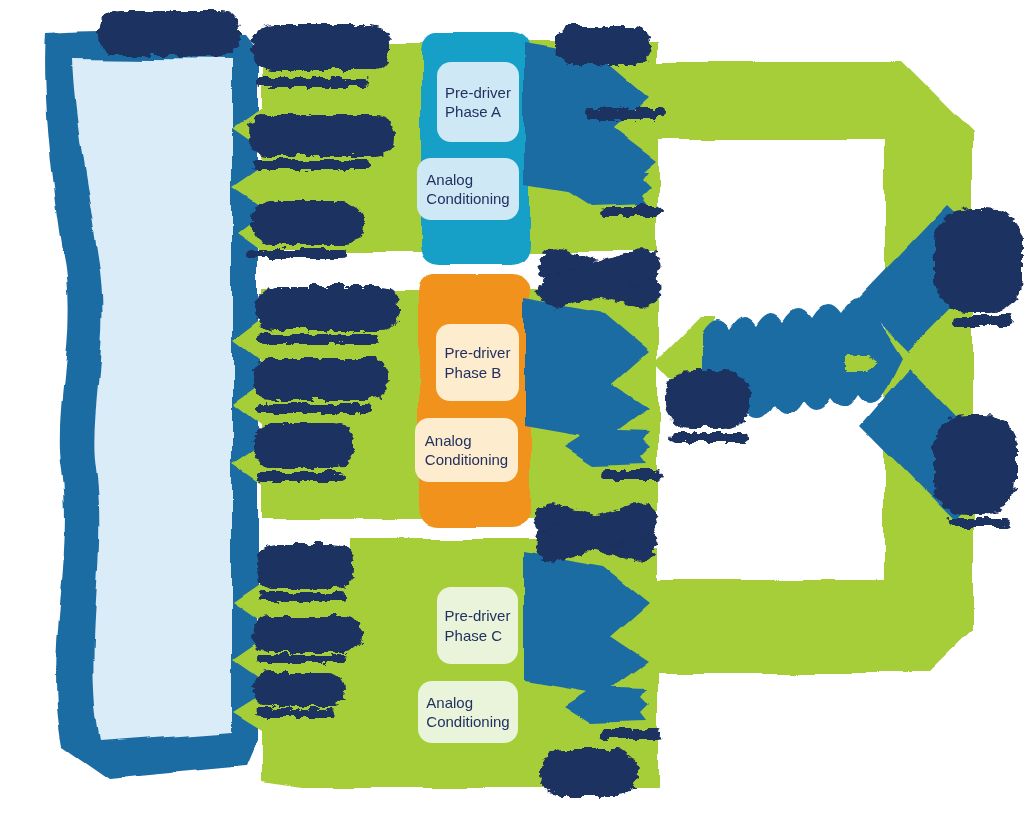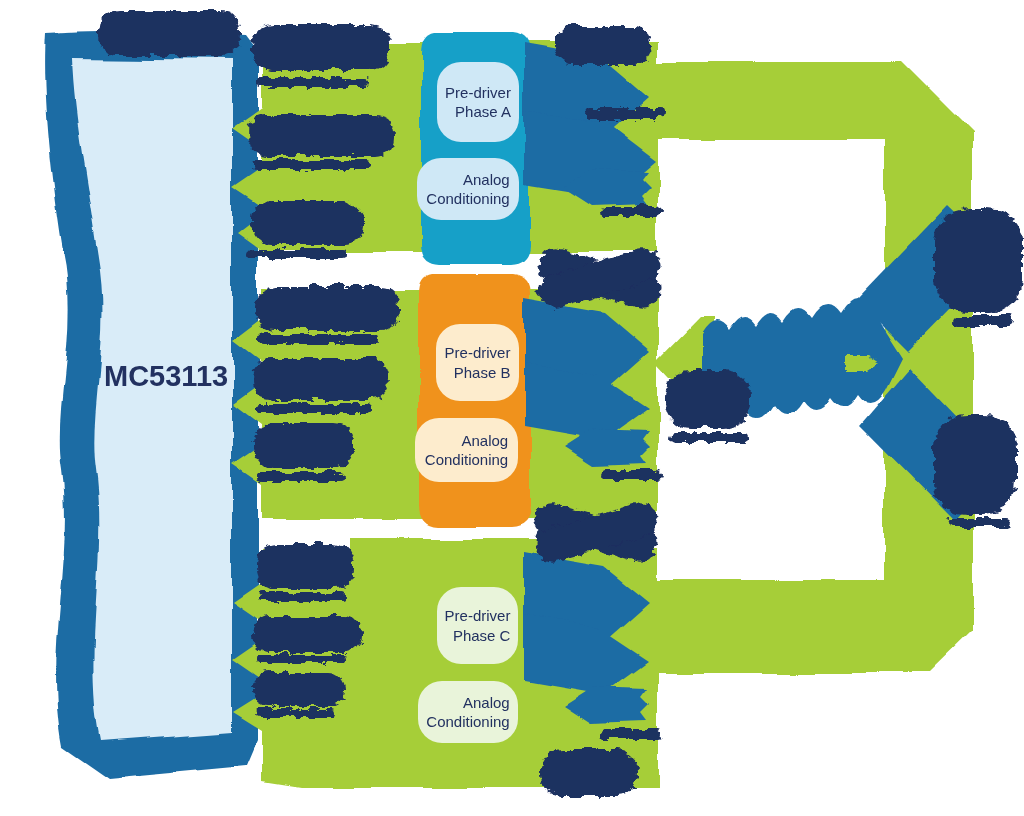--- a/index.html
+++ b/index.html
@@ -5,22 +5,22 @@
   html,body{margin:0;padding:0;background:#fff;}
   .stage{position:relative;width:1024px;height:816px;overflow:hidden;
          font-family:"Liberation Sans",sans-serif;background:#fff;}
   .stage svg{position:absolute;inset:0;}
   .green{fill:var(--green);}
   .blue{fill:var(--blue);}
   .navy{fill:var(--navy);}
   .teal{fill:var(--teal);}
   .orange{fill:var(--orange);}
   .chipinner{fill:var(--chipinner);}
-  .box{position:absolute;border-radius:24px;display:flex;align-items:center;
-       justify-content:center;text-align:right;white-space:pre-line;
+  .box{position:absolute;border-radius:14px;display:flex;align-items:center;
+       justify-content:center;text-align:left;white-space:pre-line;
        color:var(--textnavy);font-size:15px;line-height:1.3;letter-spacing:0;}
   .box.bluebox{background:var(--boxblue);}
   .box.creambox{background:var(--boxcream);}
   .box.greenbox{background:var(--boxgreen);}
   .chiplabel{position:absolute;left:104px;top:360px;width:140px;
              font-size:29px;font-weight:bold;color:var(--textnavy);}
   #b-a1{left:437px;top:62px;width:82px;height:80px;}
   #b-a2{left:417px;top:158px;width:102px;height:62px;}
   #b-b1{left:436px;top:324px;width:83px;height:77px;}
   #b-b2{left:415px;top:418px;width:103px;height:64px;}
@@ -131,21 +131,20 @@
     <rect class="navy" x="662" y="368" width="86" height="58" rx="26"></rect>
     <rect class="navy" x="668" y="430" width="78" height="10" rx="5"></rect>
     <rect class="navy" x="932" y="206" width="88" height="104" rx="34"></rect>
     <rect class="navy" x="950" y="314" width="62" height="10" rx="5"></rect>
     <rect class="navy" x="932" y="412" width="82" height="100" rx="32"></rect>
     <rect class="navy" x="946" y="516" width="62" height="10" rx="5"></rect>
     <path class="green" d="M843,352 L866,352 L878,360 L866,368 L843,368 Z"></path>
   </g>
 </svg>
 
-<div class="chiplabel">MC53113</div>
 
 <div id="b-a1" class="box bluebox">Pre-driver
 Phase A</div>
 <div id="b-a2" class="box bluebox">Analog
 Conditioning</div>
 <div id="b-b1" class="box creambox">Pre-driver
 Phase B</div>
 <div id="b-b2" class="box creambox">Analog
 Conditioning</div>
 <div id="b-c1" class="box greenbox">Pre-driver

